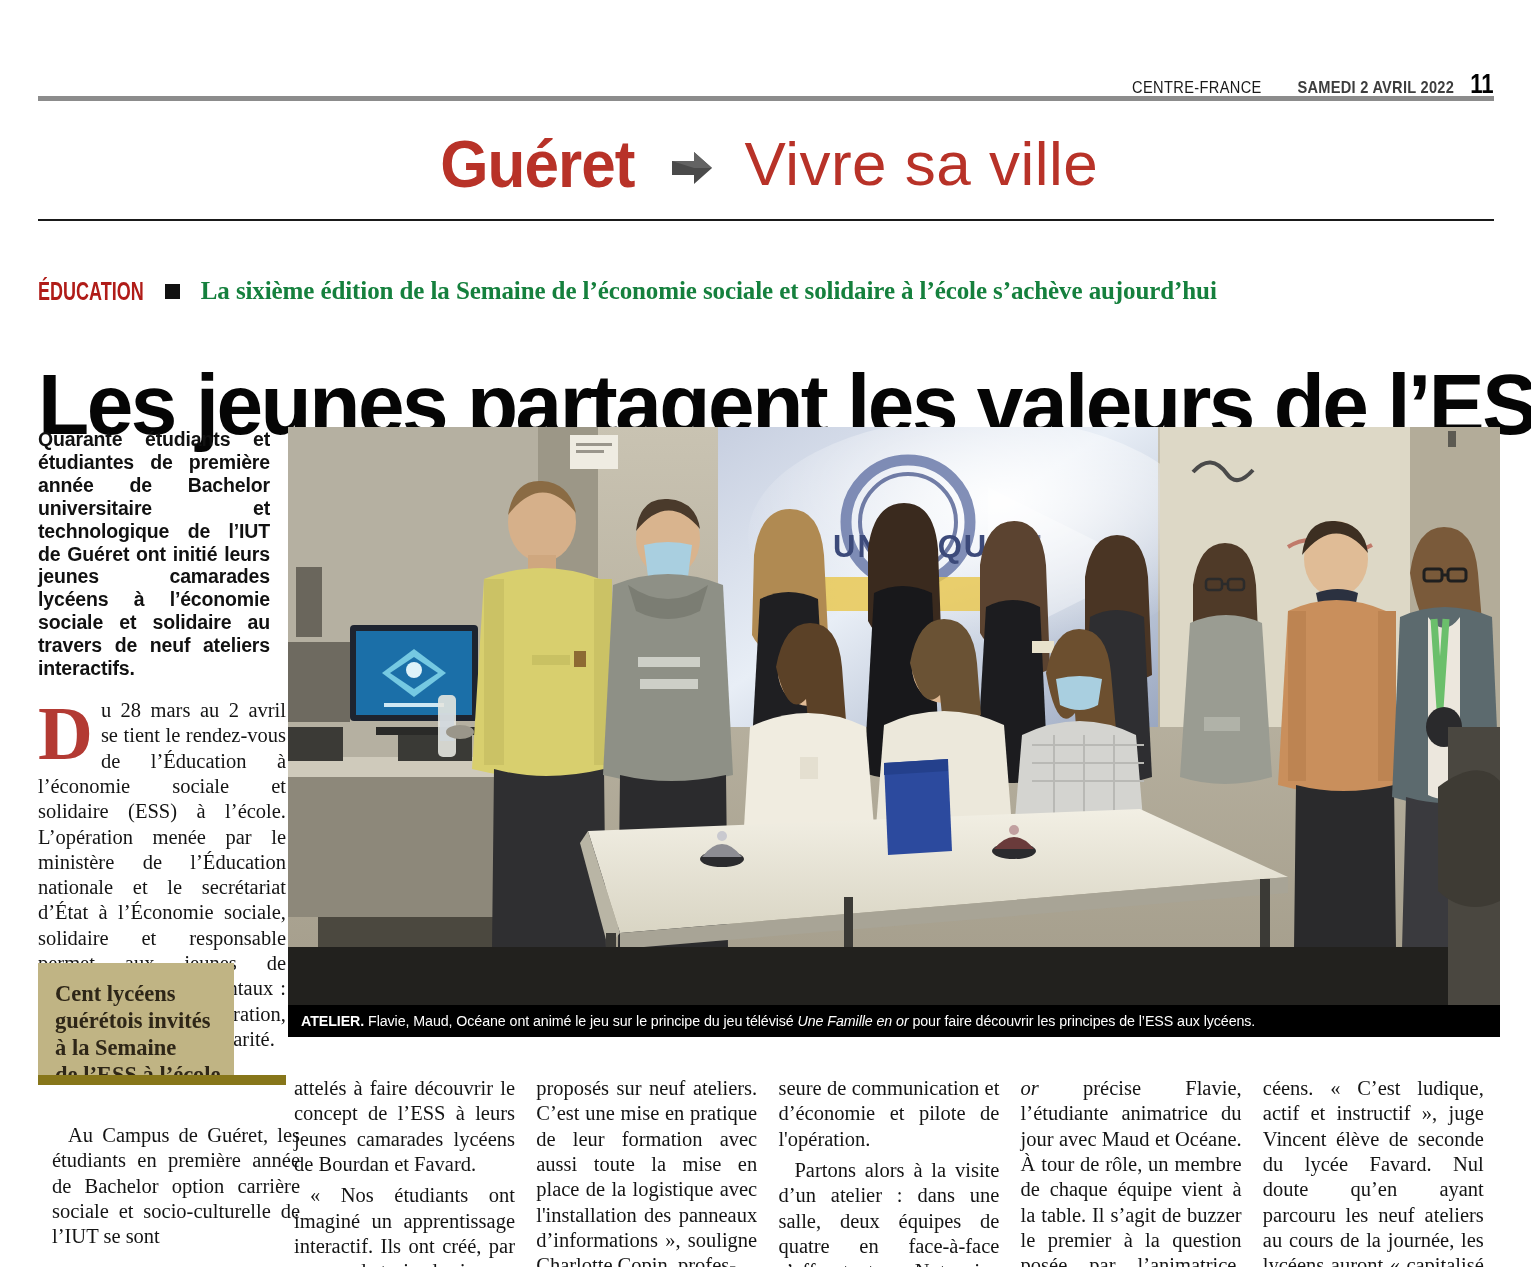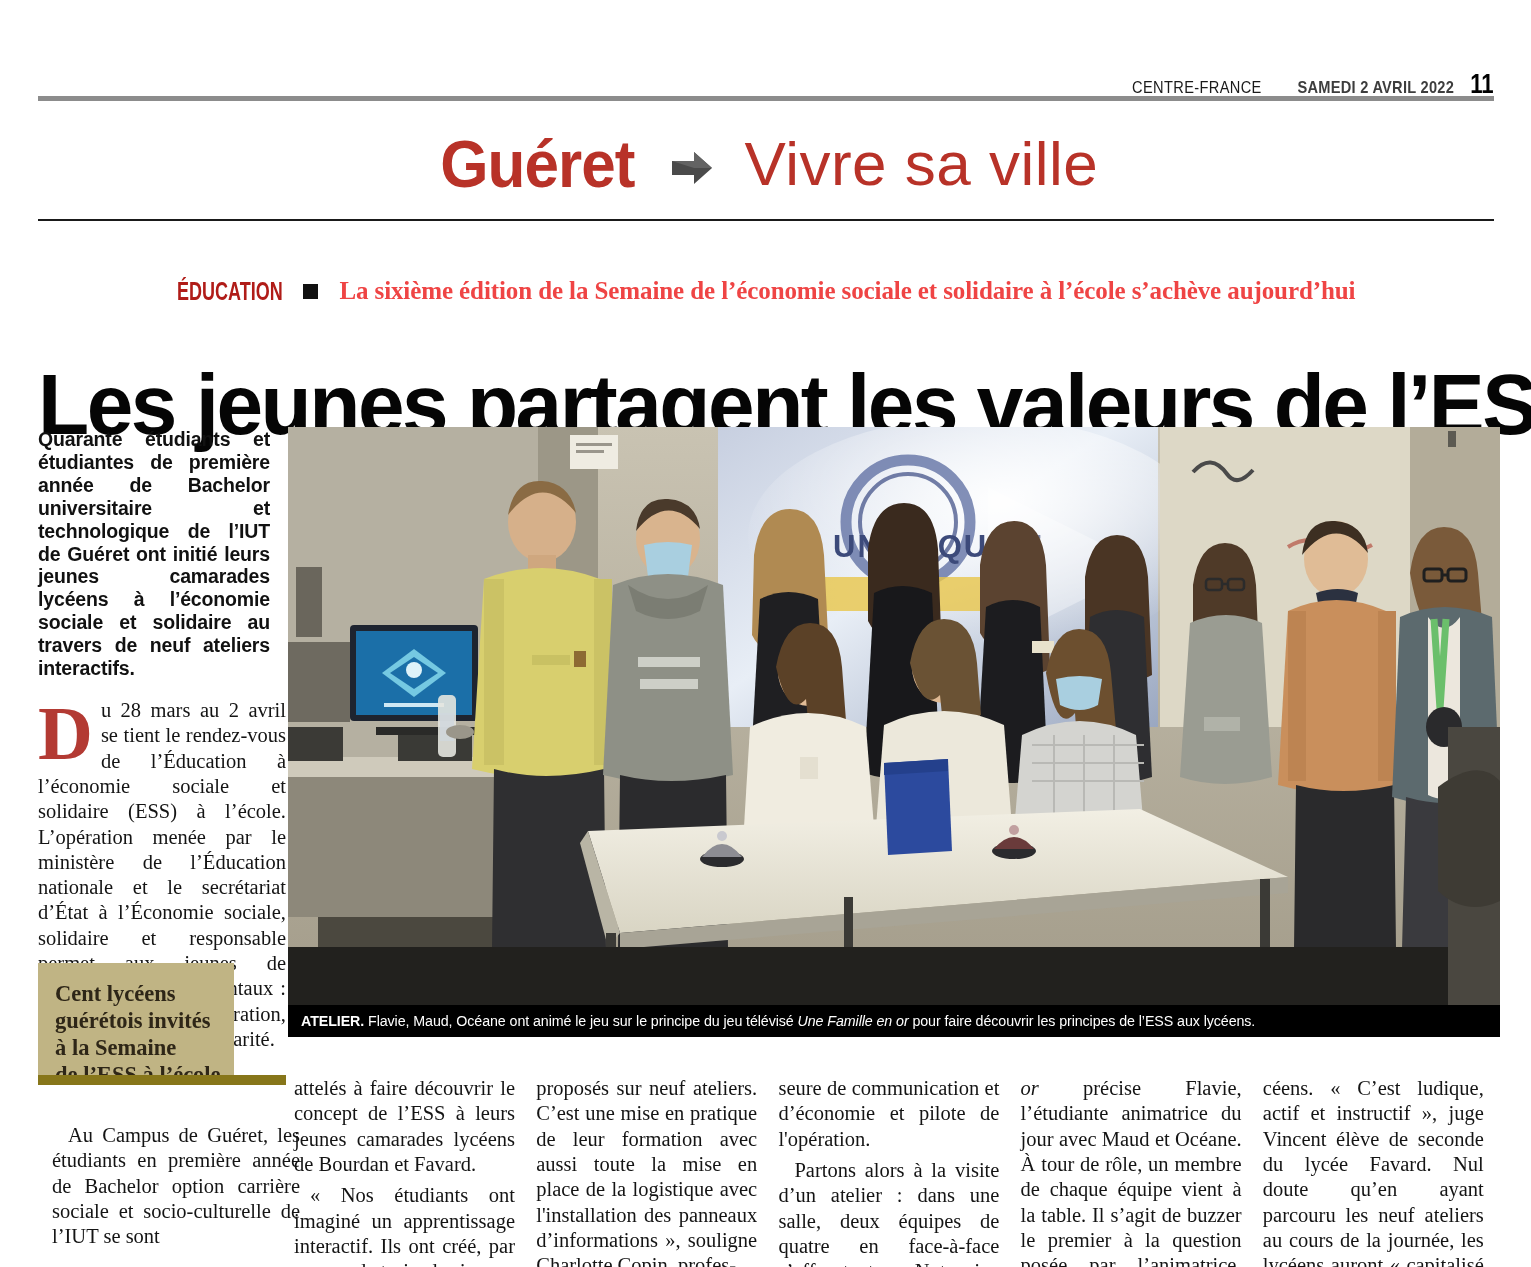--- a/index.html
+++ b/index.html
@@ -122,21 +122,20 @@
   .kicker {
     position: absolute;
     left: 38px;
     top: 276px;
     width: 1456px;
     height: 30px;
     display: flex;
     align-items: center;
     gap: 16px;
     white-space: nowrap;
-    justify-content: center;
   }
   .kicker-tag {
     font-family: "Liberation Sans", sans-serif;
     font-weight: bold;
     font-size: 25px;
     color: #b01c18;
     letter-spacing: 0px;
     transform: scaleX(0.72);
     transform-origin: left center;
     margin-right: -38px;
@@ -145,21 +144,21 @@
     width: 15px;
     height: 15px;
     background: #111;
     display: inline-block;
     margin: 0 5px 0 2px;
   }
   .kicker-text {
     font-family: "Liberation Serif", serif;
     font-weight: bold;
     font-size: 25px;
-    color: #ef4444;
+    color: #15803d;
     letter-spacing: -0.1px;
   }
 
   
   .headline {
     position: absolute;
     left: 38px;
     top: 306px;
     width: 1462px;
     font-family: "Liberation Sans", sans-serif;

